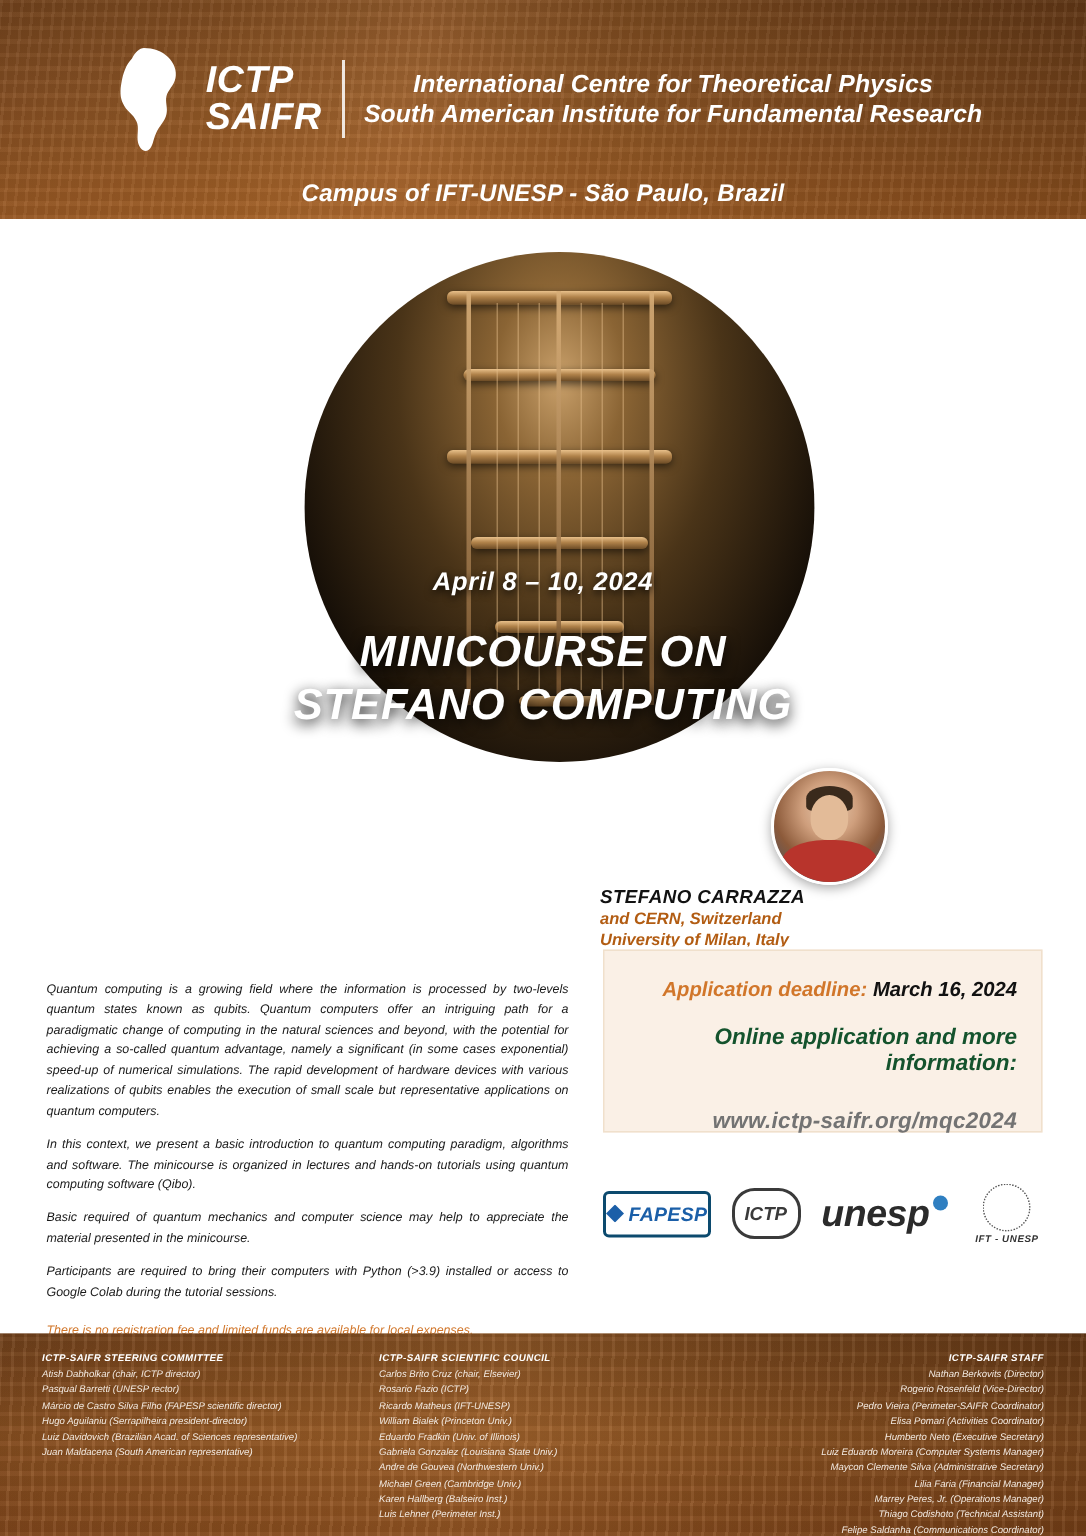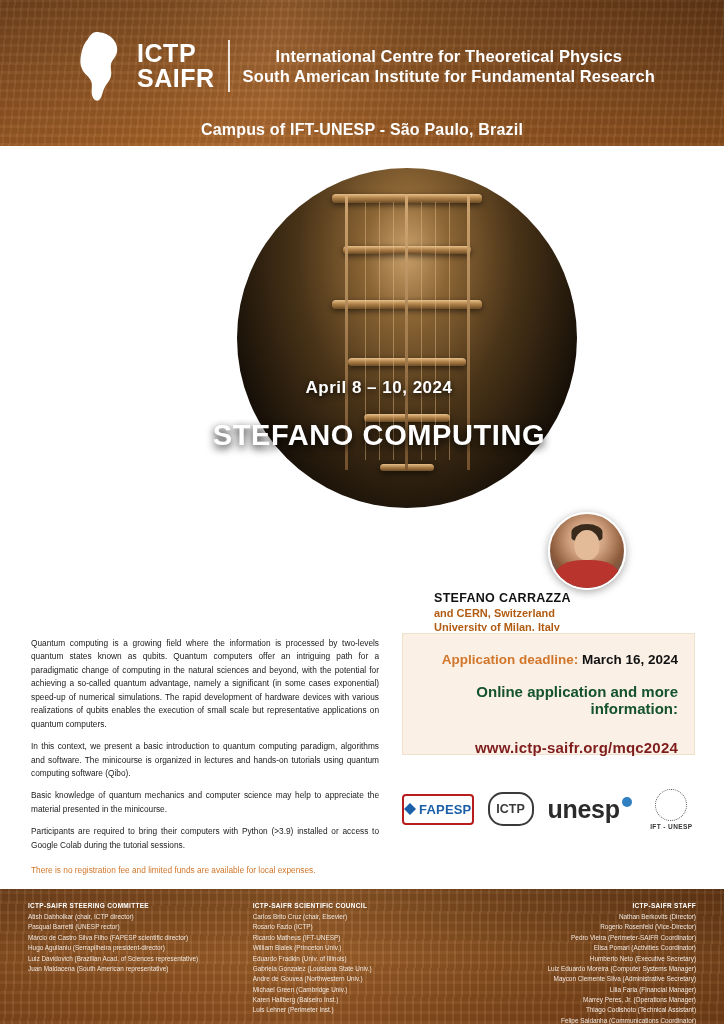--- a/index.html
+++ b/index.html
@@ -13,20 +13,21 @@
     font-family: "Liberation Sans", sans-serif;
     overflow: hidden;
     position: relative;
   }
   .poster {
     position: relative;
     width: 724px;
     height: 1024px;
     background: #ffffff;
     overflow: hidden;
+    font-style: italic;
   }
 
   
   .header {
     position: relative;
     height: 146px;
     background:
       linear-gradient(180deg, rgba(120,60,15,0.55) 0%, rgba(150,80,25,0.55) 40%, rgba(175,95,30,0.65) 100%),
       linear-gradient(100deg, #6a4a2e 0%, #8a6238 22%, #b08050 38%, #7d5a33 55%, #5c4228 75%, #3d2c1c 100%);
     overflow: hidden;
@@ -93,21 +94,20 @@
     margin-top: 19px;
     letter-spacing: 0.2px;
   }
 
   
   .hero {
     position: relative;
     height: 485px;
     background: #ffffff;
     overflow: hidden;
-    margin-left: 34px;
   }
   .circle-photo {
     position: absolute;
     left: 203px;
     top: 22px;
     width: 340px;
     height: 340px;
     border-radius: 50%;
     overflow: hidden;
     background:
@@ -235,21 +235,21 @@
   
   .body-area {
     position: relative;
     height: 258px;
     background: #ffffff;
     padding: 0;
   }
   .abstract {
     position: absolute;
     left: 31px;
-    top: 6px;
+    top: 22px;
     width: 348px;
     color: #1a1a1a;
     font-size: 8.3px;
     line-height: 1.62;
     text-align: justify;
   }
   .abstract p { margin: 0 0 9px 0; }
   .abstract p.note {
     color: #d1762a;
     margin-top: 12px;
@@ -274,21 +274,21 @@
   .appbox .line1 .lab { color: #d1762a; }
   .appbox .line2 {
     font-size: 15px;
     font-weight: bold;
     color: #14532d;
     margin-bottom: 22px;
   }
   .appbox .line3 {
     font-size: 15px;
     font-weight: bold;
-    color: #7f1d1d;
+    color: #737373;
     letter-spacing: 0.2px;
   }
 
   .sponsors {
     position: absolute;
     left: 402px;
     top: 152px;
     width: 295px;
     height: 52px;
     display: flex;
@@ -296,21 +296,21 @@
     gap: 14px;
   }
   .sp {
     display: flex;
     align-items: center;
     justify-content: center;
     font-weight: bold;
   }
   .sp-fapesp {
     width: 82px; height: 27px;
-    border: 2px solid #b91c1c;
+    border: 2px solid #0c4a6e;
     border-radius: 4px;
     color: #1b5fa8;
     font-size: 13px;
     letter-spacing: 0.2px;
     background: #ffffff;
     position: relative;
   }
   .sp-fapesp .mark {
     width: 12px; height: 12px;
     background: #1b5fa8;
@@ -444,20 +444,21 @@
         <div class="chand-wire" style="left:72px;  top:34px; height:258px;"></div>
         <div class="chand-wire" style="left:86px;  top:34px; height:258px;"></div>
         <div class="chand-wire" style="left:114px; top:34px; height:258px;"></div>
         <div class="chand-wire" style="left:128px; top:34px; height:258px;"></div>
         <div class="chand-wire" style="left:142px; top:34px; height:258px;"></div>
       </div>
     </div>
 
     <div class="hero-dates">April 8 – 10, 2024</div>
     <div class="hero-title">
+      <div>MINICOURSE ON</div>
       <div>STEFANO COMPUTING</div>
     </div>
 
     <div class="speaker speaker-1">
       <div class="avatar">
         <div class="body"></div>
         <div class="hair"></div>
         <div class="face"></div>
       </div>
       <div class="info">
@@ -471,21 +472,21 @@
       
       
     </div>
   </div>
 
   <div class="body-area">
 
     <div class="abstract">
       <p>Quantum computing is a growing field where the information is processed by two-levels quantum states known as qubits. Quantum computers offer an intriguing path for a paradigmatic change of computing in the natural sciences and beyond, with the potential for achieving a so-called quantum advantage, namely a significant (in some cases exponential) speed-up of numerical simulations. The rapid development of hardware devices with various realizations of qubits enables the execution of small scale but representative applications on quantum computers.</p>
       <p>In this context, we present a basic introduction to quantum computing paradigm, algorithms and software. The minicourse is organized in lectures and hands-on tutorials using quantum computing software (Qibo).</p>
-      <p>Basic knowledge of quantum mechanics and computer science may help to appreciate the material presented in the minicourse.</p>
+      <p>Basic required of quantum mechanics and computer science may help to appreciate the material presented in the minicourse.</p>
       <p>Participants are required to bring their computers with Python (&gt;3.9) installed or access to Google Colab during the tutorial sessions.</p>
       <p class="note">There is no registration fee and limited funds are available for local expenses.</p>
     </div>
 
     <div class="appbox">
       <div class="inner">
         <div class="line1">
           <span class="lab">Application deadline:</span>
           <span>March 16, 2024</span>
         </div>

